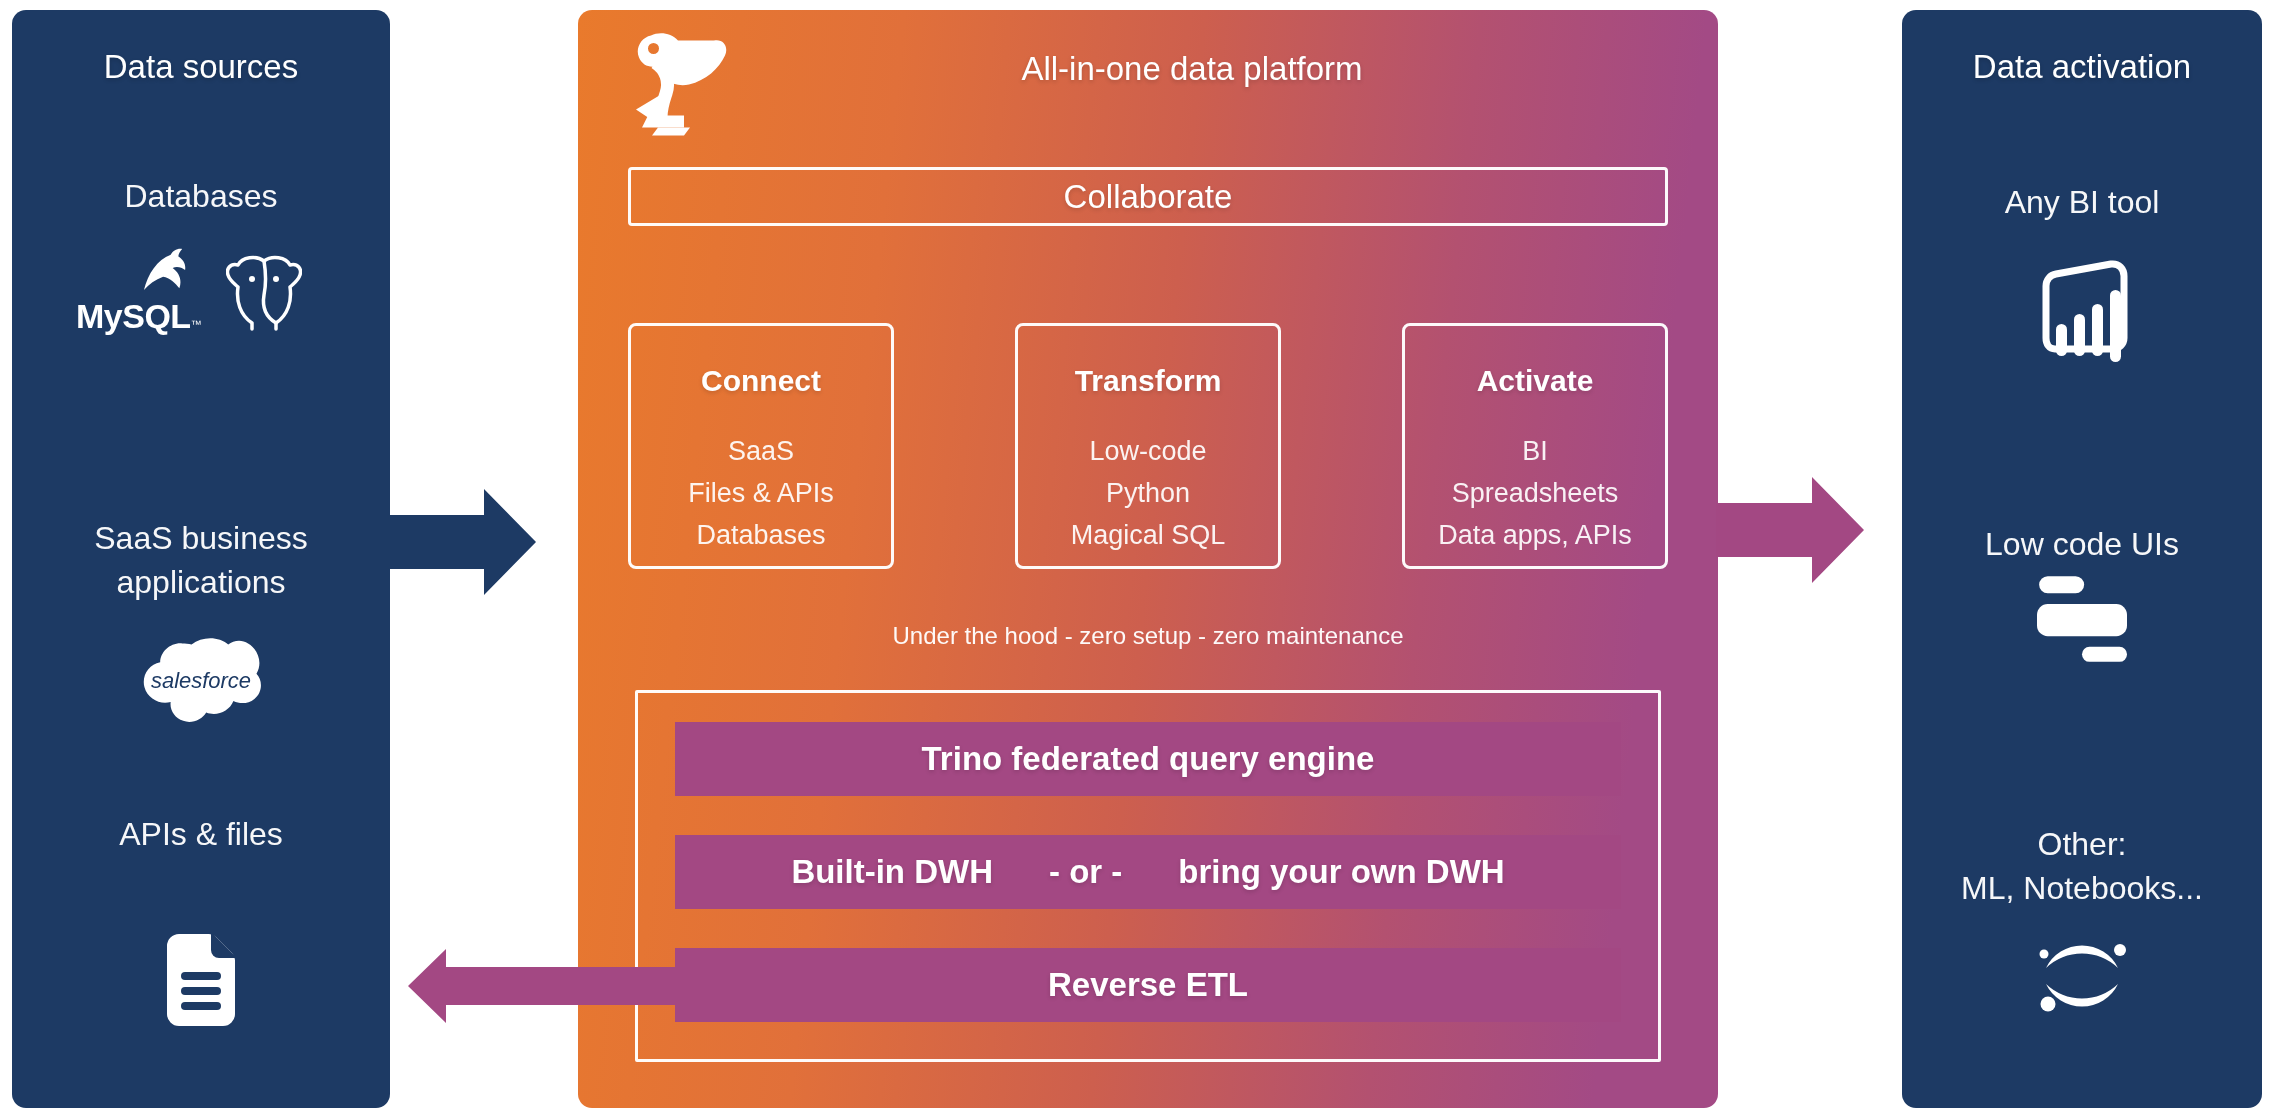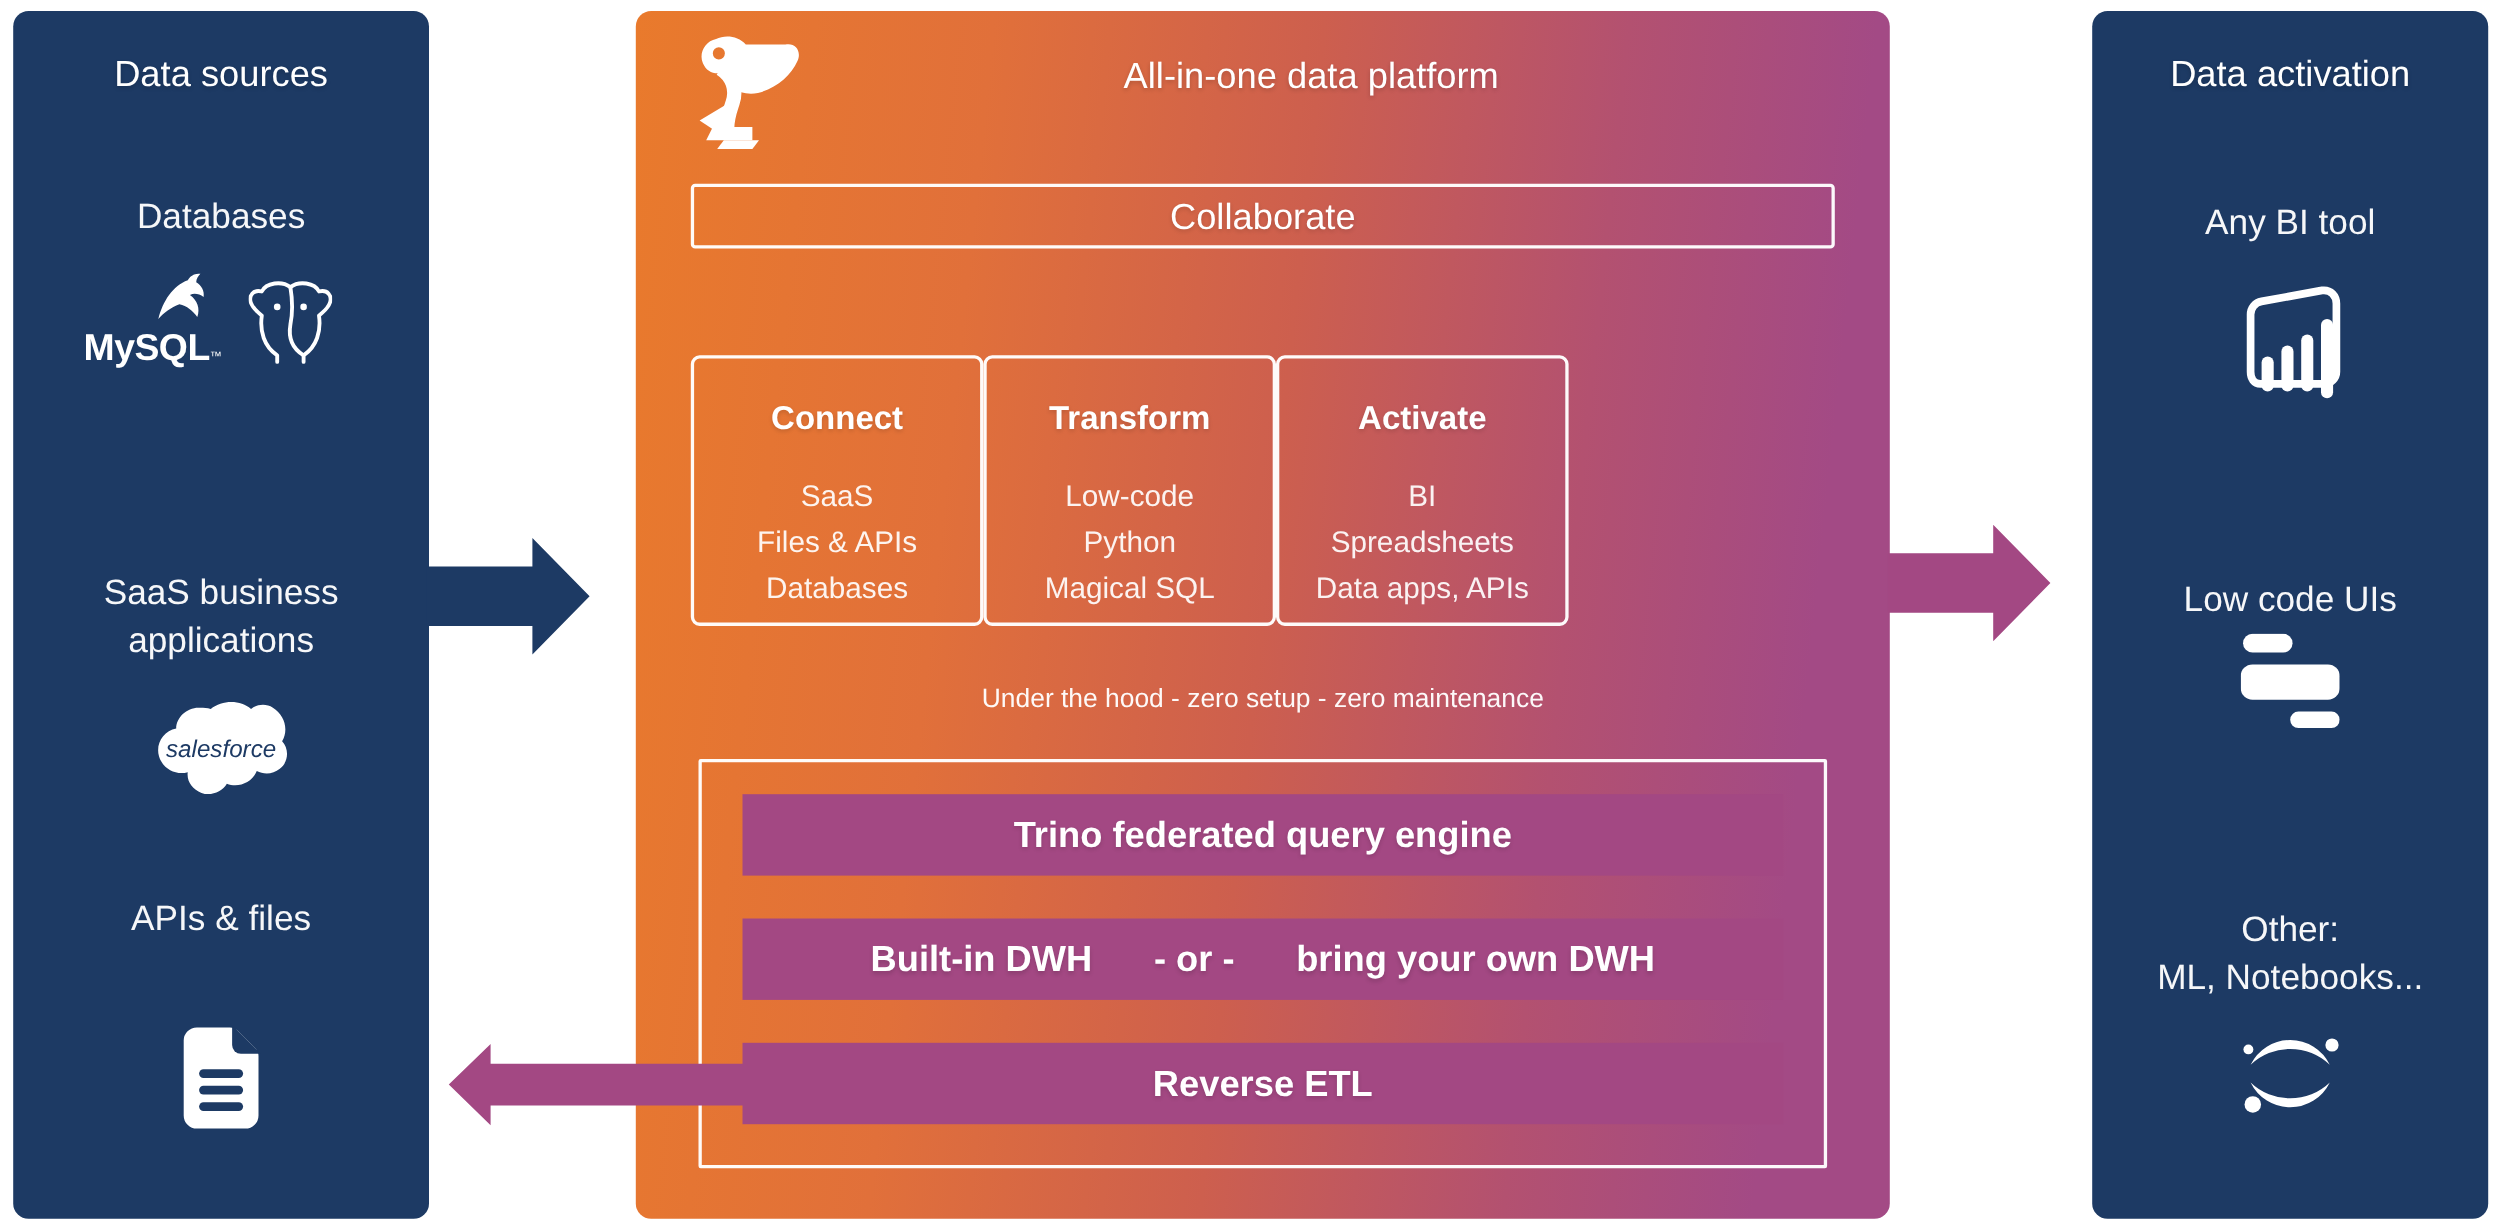--- a/index.html
+++ b/index.html
@@ -20,21 +20,21 @@
   .mysql-block{position:absolute;left:64px;top:238px;width:130px;height:88px;}
   .mysql-dolphin{position:absolute;left:64px;top:0;}
   .mysql-word{position:absolute;left:0;bottom:0;font-size:34px;font-weight:700;letter-spacing:-0.5px;}
   .mysql-tm{font-size:11px;font-weight:400;vertical-align:baseline;}
   .postgres-block{position:absolute;left:214px;top:242px;}
   
   .pelican{position:absolute;left:50px;top:20px;}
   .collab-bar{position:absolute;left:50px;top:127px;width:1040px;height:59px;border:3px solid rgba(255,255,255,.97);
     border-radius:4px;box-sizing:border-box;display:flex;align-items:center;justify-content:center;
     font-size:33px;font-weight:400;text-shadow:0 2px 4px rgba(0,0,0,.15);margin-top:30px;}
-  .boxes-row{position:absolute;left:50px;top:313px;width:1040px;display:flex;}
+  .boxes-row{position:absolute;left:50px;top:313px;width:1040px;display:flex;justify-content:space-between;}
   .feature-box{width:266px;height:246px;border:3px solid rgba(255,255,255,.97);border-radius:8px;
     box-sizing:border-box;text-align:center;}
   .feature-title{margin-top:38px;font-size:30px;font-weight:700;text-shadow:0 2px 4px rgba(0,0,0,.15);}
   .feature-items{margin-top:32px;font-size:27px;font-weight:300;line-height:42px;color:rgba(255,255,255,.92);}
   .under-hood{position:absolute;left:0;width:100%;top:612px;text-align:center;font-size:24px;font-weight:300;
     color:rgba(255,255,255,.96);}
   .outer-box{position:absolute;left:57px;top:680px;width:1026px;height:372px;border:3px solid rgba(255,255,255,.97);
     box-sizing:border-box;border-radius:2px;}
   .engine-bar{position:absolute;left:97px;width:946px;height:74px;background:#a34883;display:flex;
     align-items:center;justify-content:center;font-size:33px;font-weight:700;

